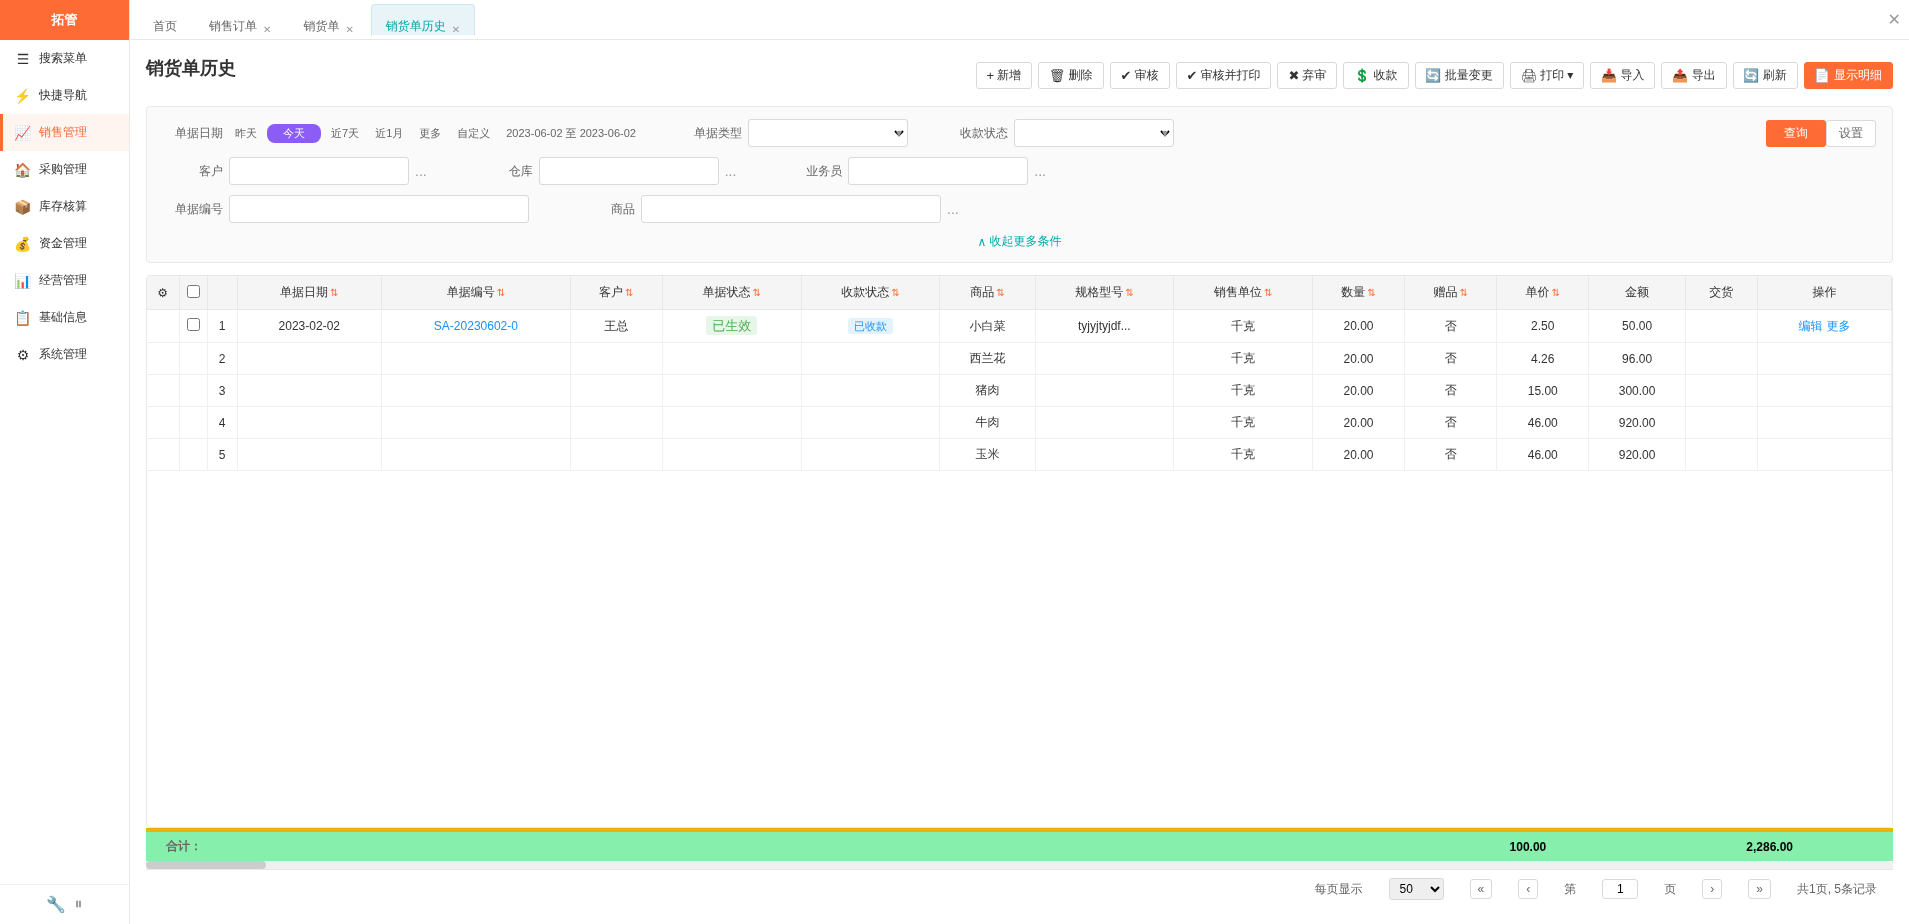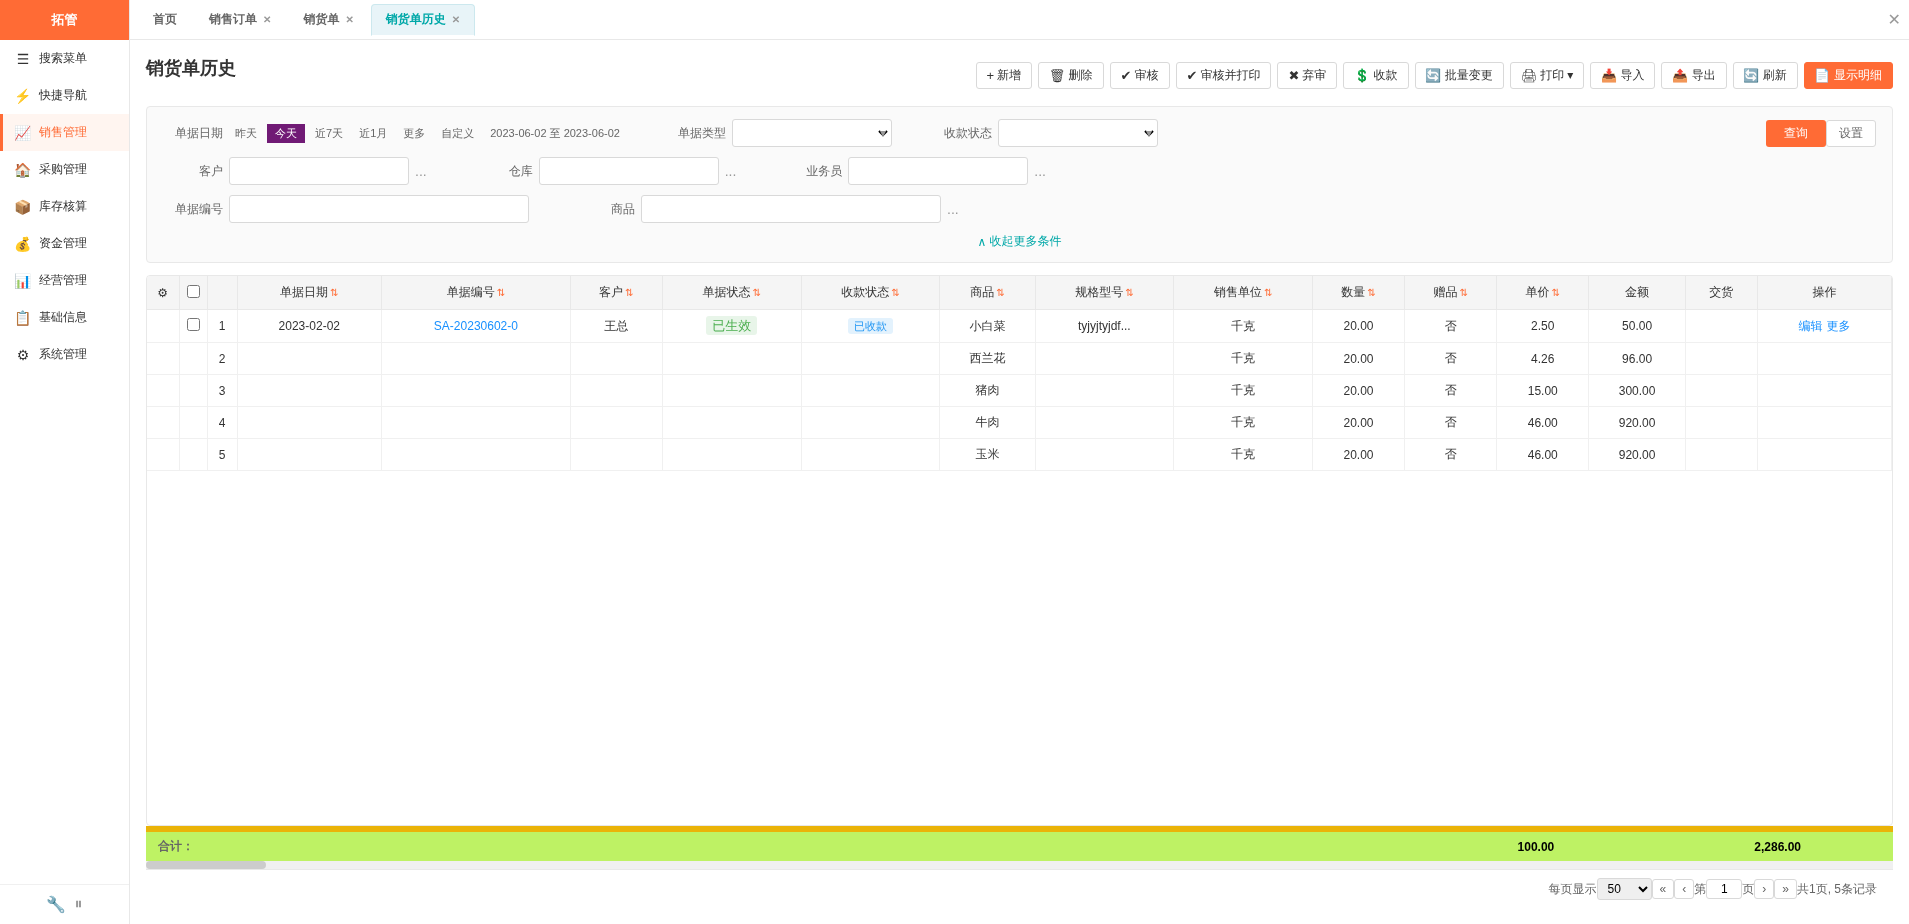--- a/index.html
+++ b/index.html
@@ -13,21 +13,21 @@
     .sidebar-item-icon { width: 16px; height: 16px; display: inline-flex; align-items: center; justify-content: center; font-size: 14px; }
     .sidebar-item-label { font-size: 12px; }
     .sidebar-bottom { margin-top: auto; padding: 10px; display: flex; gap: 8px; justify-content: center; border-top: 1px solid #f0f0f0; }
     .sidebar-bottom-btn { color: #999; cursor: pointer; font-size: 16px; }
 
     
     .main { flex: 1; display: flex; flex-direction: column; overflow: hidden; }
 
     
     .tab-bar { display: flex; align-items: center; background: #fff; border-bottom: 1px solid #e8e8e8; height: 40px; padding: 0 8px; gap: 2px; }
-    .tab { display: flex; align-items: center; padding: 0 14px; height: 32px; border-radius: 4px 4px 0 0; cursor: pointer; font-size: 12px; color: #666; gap: 6px; border: 1px solid transparent; font-weight: bold; }
+    .tab { display: flex; align-items: flex-end; padding: 0 14px; height: 32px; border-radius: 4px 4px 0 0; cursor: pointer; font-size: 12px; color: #666; gap: 6px; border: 1px solid transparent; }
     .tab.active { background: #e8f4f8; color: #00a8a8; border-color: #cce8ee; border-bottom-color: #fff; }
     .tab-close { font-size: 10px; color: #999; line-height: 1; }
     .tab-bar-space { flex: 1; }
     .tab-bar-close { color: #999; cursor: pointer; font-size: 16px; margin-left: 8px; }
 
     
     .page-content { flex: 1; background: #fff; padding: 16px; overflow: auto; display: flex; flex-direction: column; }
 
     
     .page-title { font-size: 18px; font-weight: bold; color: #333; margin-bottom: 14px; }
@@ -62,26 +62,26 @@
     .data-table td { border-bottom: 1px solid #f0f0f0; border-right: 1px solid #f0f0f0; padding: 7px 6px; text-align: center; color: #333; }
     .th-sort { display: flex; align-items: center; justify-content: center; gap: 2px; cursor: pointer; }
     .sort-icon { font-size: 10px; color: #ff6b35; }
     .badge-active { background: #e8f5e9; color: #4caf50; border-radius: 3px; padding: 2px 6px; font-size: 13px; }
     .badge-paid { background: #e3f2fd; color: #2196f3; border-radius: 3px; padding: 2px 6px; font-size: 11px; }
     .link-text { color: #1890ff; cursor: pointer; text-decoration: none; }
     .action-btn { color: #1890ff; cursor: pointer; font-size: 12px; margin: 0 2px; }
     .settings-col { width: 32px; }
 
     
-    .table-footer { background: #bef264; border-top: 6px solid #eab308; padding: 6px 12px; display: flex; align-items: center; }
+    .table-footer { background: #86efac; border-top: 4px solid #eab308; padding: 6px 20px; display: flex; align-items: center; }
     .footer-label { color: #666; margin-right: 16px; font-weight: bold; }
     .footer-total { font-weight: bold; }
 
     
-    .pagination-bar { display: flex; align-items: center; justify-content: flex-end; padding: 8px 16px; gap: 0; border-top: 1px solid #e8e8e8; background: #fff; }
+    .pagination-bar { display: flex; align-items: center; justify-content: flex-end; padding: 8px 16px; gap: 26px; border-top: 1px solid #e8e8e8; background: #fff; }
     .per-page-label { color: #666; }
     .per-page-select { border: 1px solid #d9d9d9; border-radius: 3px; padding: 2px 6px; font-size: 12px; outline: none; }
     .page-nav-btn { border: 1px solid #d9d9d9; background: #fff; border-radius: 3px; padding: 2px 7px; cursor: pointer; font-size: 12px; color: #666; }
     .page-num-input { border: 1px solid #d9d9d9; border-radius: 3px; padding: 2px 6px; font-size: 12px; width: 36px; text-align: center; outline: none; }
     .page-info { color: #666; }
 
     .scrollbar-row { height: 8px; background: #f0f0f0; }
     .scrollbar-thumb { height: 8px; width: 120px; background: #ccc; border-radius: 4px; }
 
     .checkbox-col { width: 28px; }
@@ -215,21 +215,21 @@
       </div>
     </div>
 
     <div class="filter-area">
       <div class="filter-row">
 
         <div class="filter-item">
           <span class="filter-label">单据日期</span>
           <div class="filter-date-group">
             <span class="date-tag">昨天</span>
-            <span class="date-tag active" style="background:#701a75; color:#fff; border-radius:0; padding:2px 8px;">今天</span>
+            <span class="date-tag active" style="background:#8b5cf6; color:#fff; border-radius:8px; padding:2px 16px;">今天</span>
             <span class="date-tag">近7天</span>
             <span class="date-tag">近1月</span>
             <span class="date-tag">更多</span>
             <span class="date-tag">自定义</span>
           </div>
           <span class="filter-date-range">2023-06-02 至 2023-06-02</span>
         </div>
 
         <div class="filter-item" style="margin-left:30px;">
           <span class="filter-label">单据类型</span>

